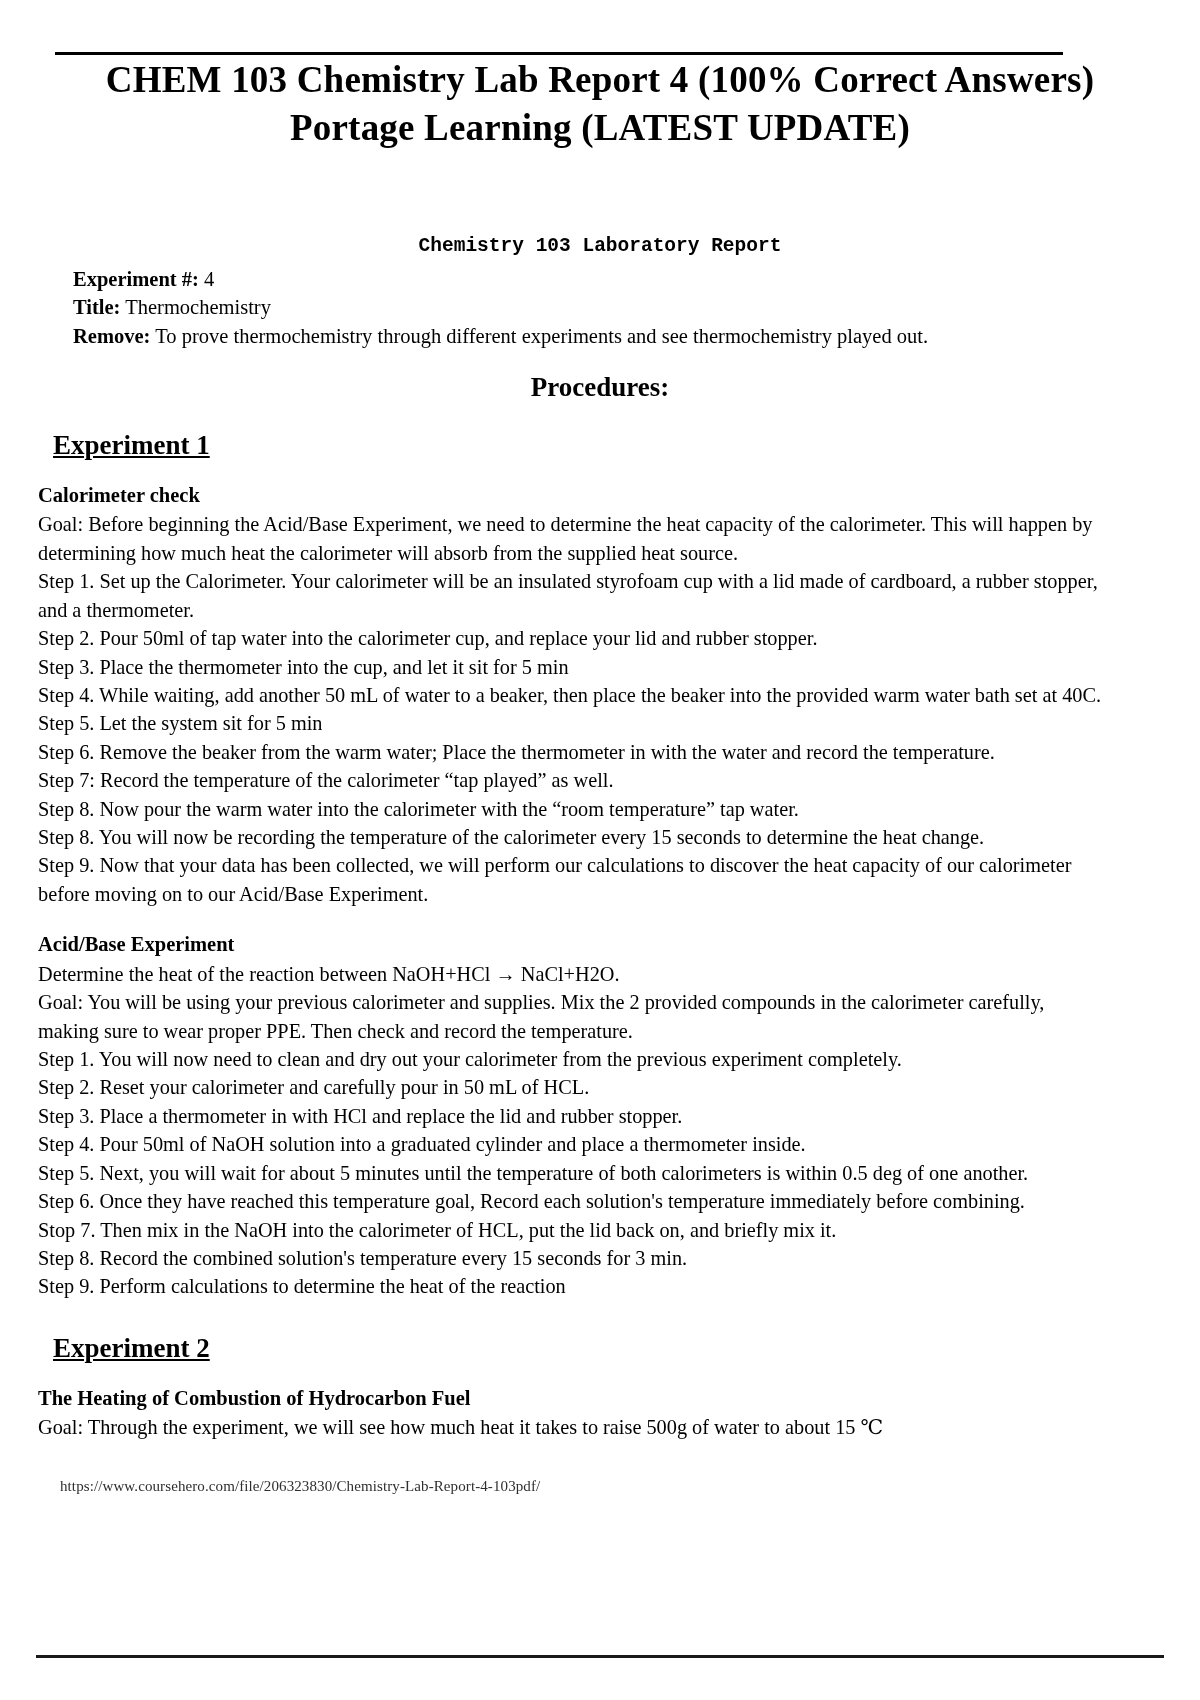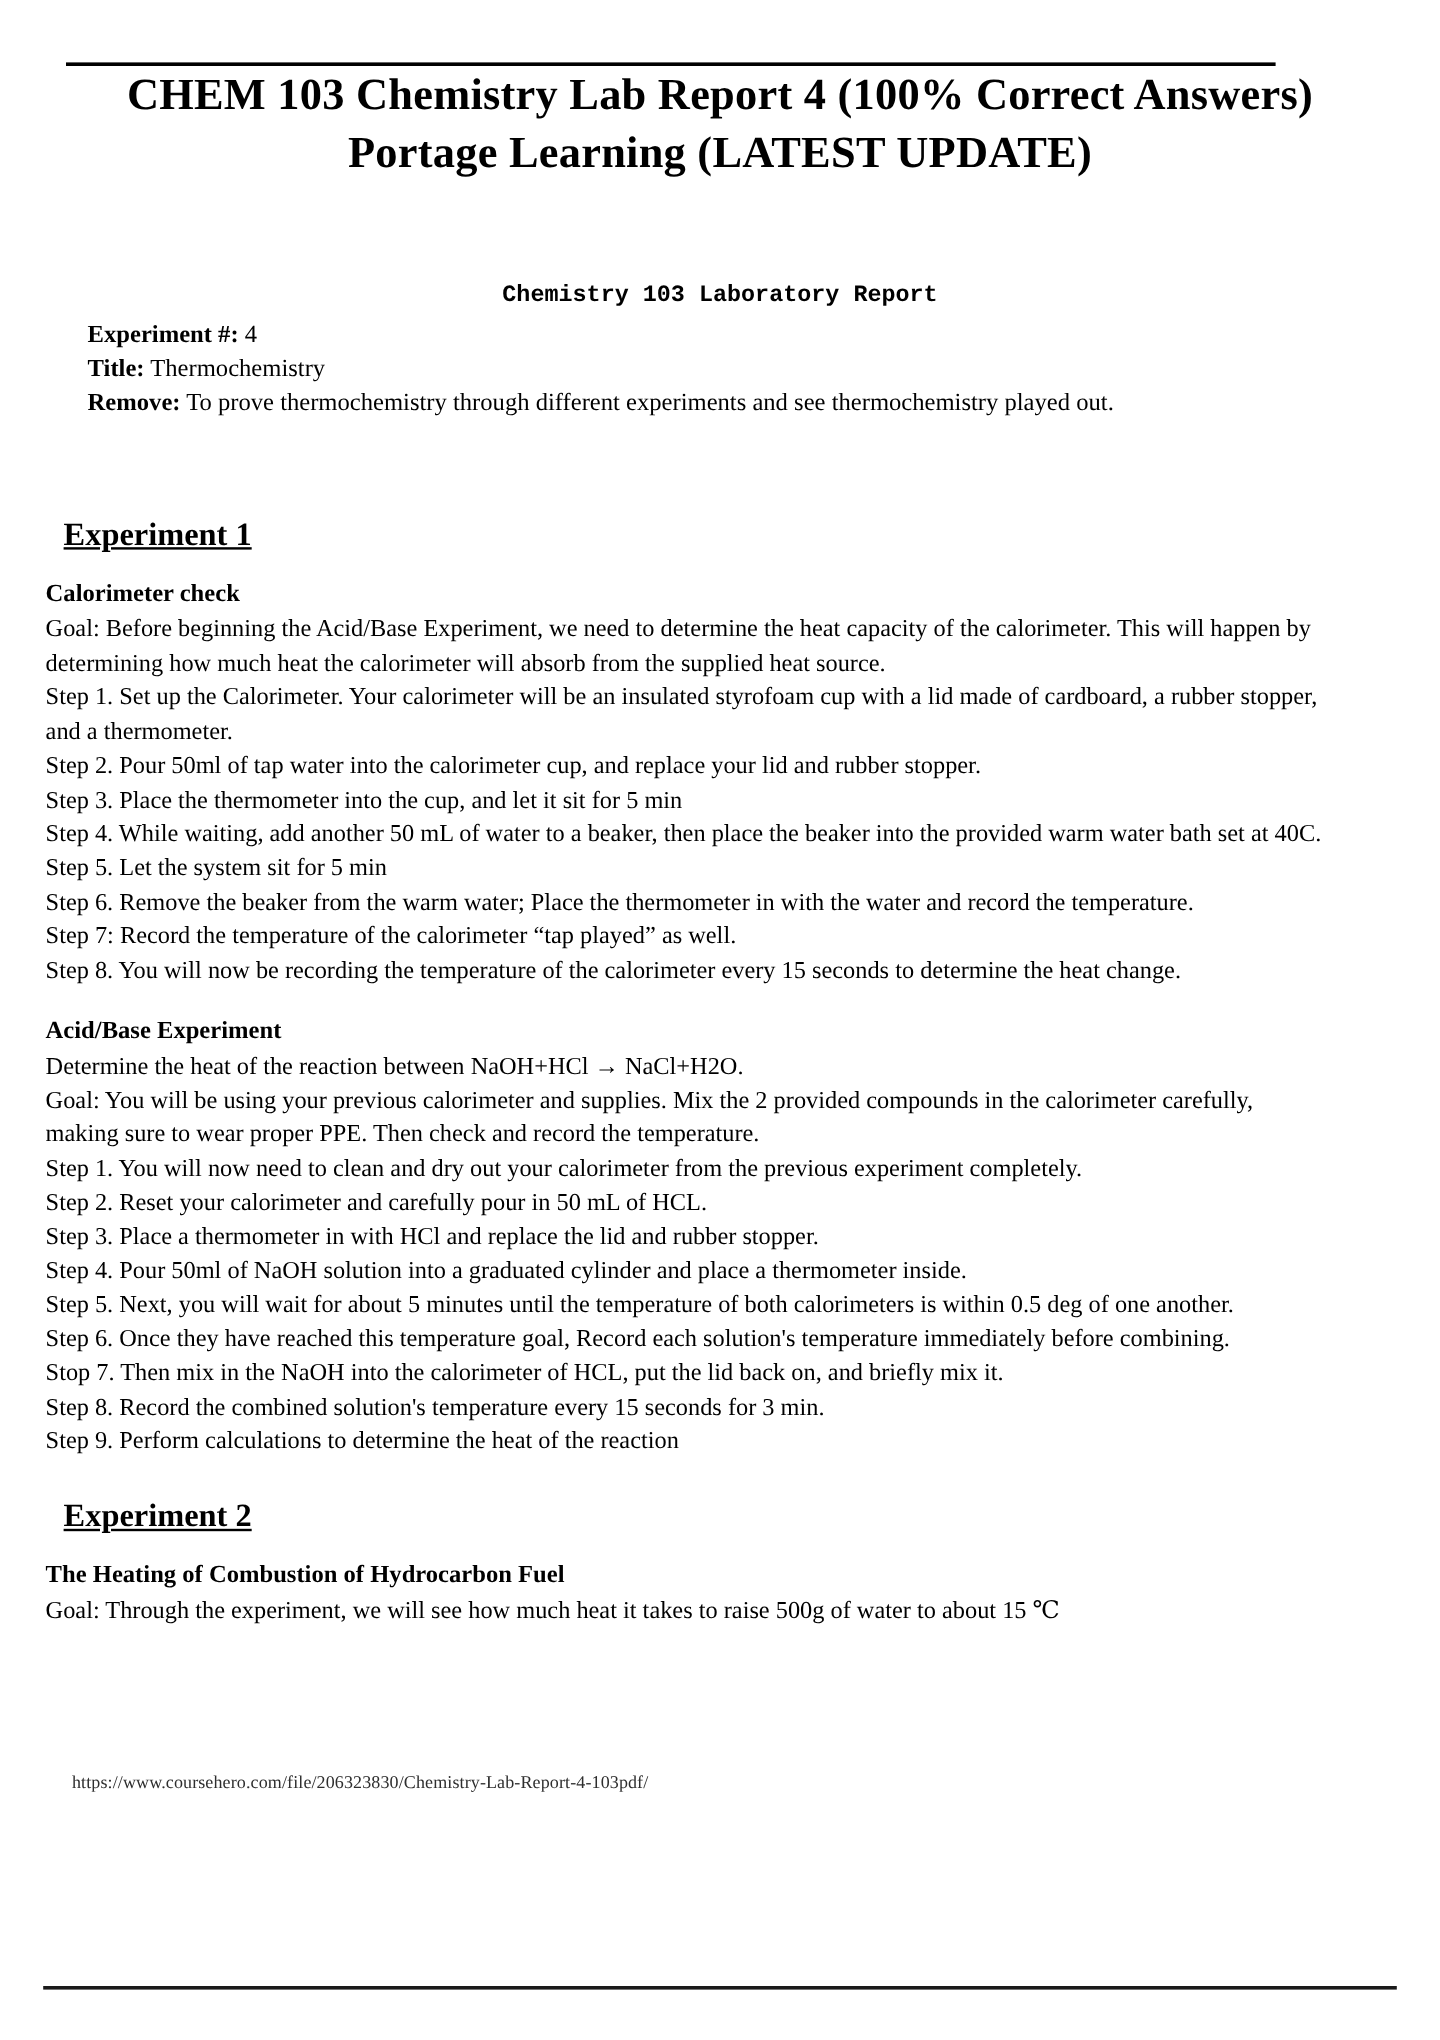--- a/index.html
+++ b/index.html
@@ -147,36 +147,39 @@
     <div class="row">
       <span class="lbl">Title:</span>
       <span>Thermochemistry</span>
     </div>
     <div class="row">
       <span class="lbl">Remove:</span>
       <span>To prove thermochemistry through different experiments and see thermochemistry played out.</span>
     </div>
   </div>
 
+  <div class="procedures">Procedures:</div>
 
   <div class="body-block">
 
     <div class="h-exp-line">
       <span class="h-exp">Experiment 1</span>
     </div>
     <div class="h-sub">Calorimeter check</div>
     <p class="para">Goal: Before beginning the Acid/Base Experiment, we need to determine the heat capacity of the calorimeter. This will happen by determining how much heat the calorimeter will absorb from the supplied heat source.</p>
     <p class="para">Step 1. Set up the Calorimeter. Your calorimeter will be an insulated styrofoam cup with a lid made of cardboard, a rubber stopper, and a thermometer.</p>
     <p class="para">Step 2. Pour 50ml of tap water into the calorimeter cup, and replace your lid and rubber stopper.</p>
     <p class="para">Step 3. Place the thermometer into the cup, and let it sit for 5 min</p>
     <p class="para">Step 4. While waiting, add another 50 mL of water to a beaker, then place the beaker into the provided warm water bath set at 40C.</p>
     <p class="para">Step 5. Let the system sit for 5 min</p>
     <p class="para">Step 6. Remove the beaker from the warm water; Place the thermometer in with the water and record the temperature.</p>
     <p class="para">Step 7: Record the temperature of the calorimeter “tap played” as well.</p>
+    <p class="para">Step 8. Now pour the warm water into the calorimeter with the “room temperature” tap water.</p>
     <p class="para">Step 8. You will now be recording the temperature of the calorimeter every 15 seconds to determine the heat change.</p>
+    <p class="para">Step 9. Now that your data has been collected, we will perform our calculations to discover the heat capacity of our calorimeter before moving on to our Acid/Base Experiment.</p>
 
     <div class="spacer"></div>
 
     <div class="h-sub"> Acid/Base Experiment</div>
     <p class="para">Determine the heat of the reaction between NaOH+HCl → NaCl+H2O.</p>
     <p class="para">Goal: You will be using your previous calorimeter and supplies. Mix the 2 provided compounds in the calorimeter carefully, making sure to wear proper PPE. Then check and record the temperature.</p>
     <p class="para">Step 1. You will now need to clean and dry out your calorimeter from the previous experiment completely.</p>
     <p class="para">Step 2. Reset your calorimeter and carefully pour in 50 mL of HCL.</p>
     <p class="para">Step 3. Place a thermometer in with HCl and replace the lid and rubber stopper.</p>
     <p class="para">Step 4. Pour 50ml of NaOH solution into a graduated cylinder and place a thermometer inside.</p>

